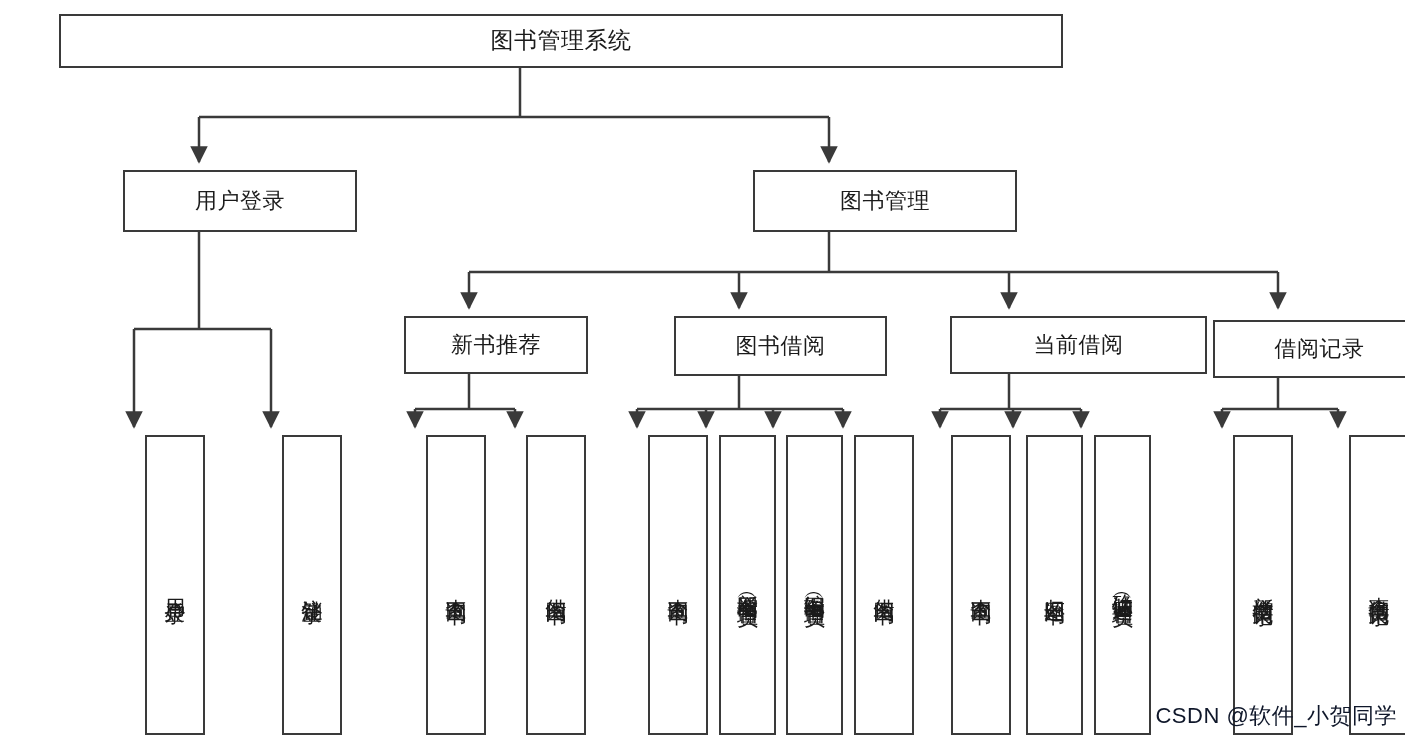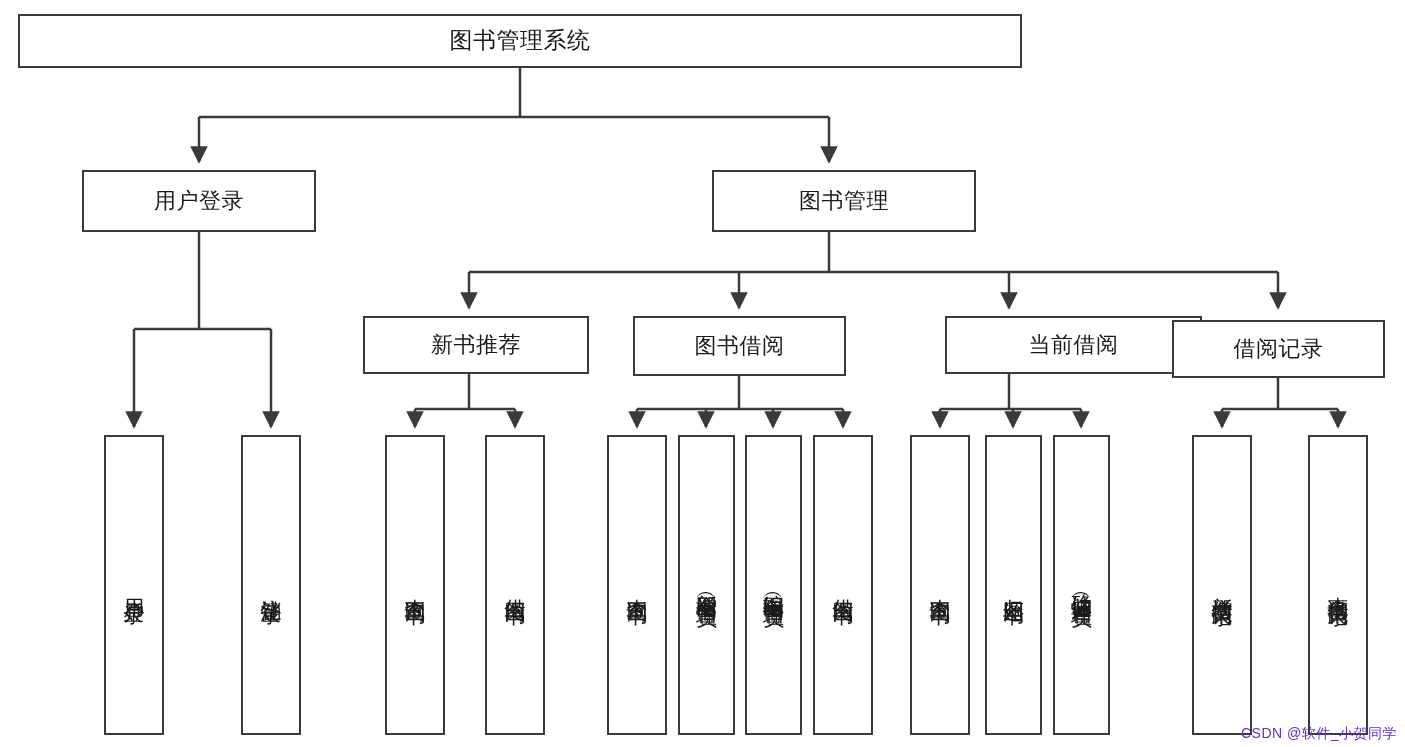--- a/index.html
+++ b/index.html
@@ -29,20 +29,21 @@
   }
   .node {
     position: absolute;
     box-sizing: border-box;
     background: #ffffff;
     border: 2.5px solid #3a3a3a;
     display: flex;
     align-items: center;
     justify-content: center;
     color: #1b1b1b;
+    margin-left: 41px;
   }
   .node .label {
     display: block;
     text-align: center;
     line-height: 1.18;
     letter-spacing: 0.5px;
   }
   .node.horizontal .label {
     writing-mode: horizontal-tb;
     font-size: 22px;
@@ -60,23 +61,23 @@
     text-orientation: upright;
     font-size: 21px;
     line-height: 1.05;
     letter-spacing: 2px;
     white-space: nowrap;
     max-height: 100%;
   }
   .watermark {
     position: absolute;
     right: 8px;
-    bottom: 4px;
-    font-size: 14px;
-    color: #6d28d9;
+    bottom: 16px;
+    font-size: 22px;
+    color: #0f172a;
     letter-spacing: 0.5px;
     white-space: nowrap;
   }
 </style>
 </head>
 <body>
 
 <div id="diagram-root">
 
   <svg class="connectors" viewBox="0 0 1405 747" xmlns="http://www.w3.org/2000/svg">
@@ -133,27 +134,27 @@
     <span class="label">图书管理系统</span>
   </div>
 
   <div class="node horizontal" style="left:82px; top:170px; width:234px; height:62px;">
     <span class="label">用户登录</span>
   </div>
   <div class="node horizontal" style="left:712px; top:170px; width:264px; height:62px;">
     <span class="label">图书管理</span>
   </div>
 
-  <div class="node horizontal" style="left:363px; top:316px; width:226px; height:58px;">
+  <div class="node horizontal" style="left:363px; top:316px; width:184px; height:58px;">
     <span class="label">新书推荐</span>
   </div>
   <div class="node horizontal" style="left:633px; top:316px; width:213px; height:60px;">
     <span class="label">图书借阅</span>
   </div>
-  <div class="node horizontal" style="left:945px; top:316px; width:257px; height:58px;">
+  <div class="node horizontal" style="left:909px; top:316px; width:257px; height:58px;">
     <span class="label">当前借阅</span>
   </div>
   <div class="node horizontal" style="left:1172px; top:320px; width:213px; height:58px;justify-content:center;">
     <span class="label">借阅记录</span>
   </div>
 
   <div class="node vertical" style="left:104px; top:435px; width:60px; height:300px;">
     <span class="label">用户登录</span>
   </div>
   <div class="node vertical" style="left:241px; top:435px; width:60px; height:300px;">

